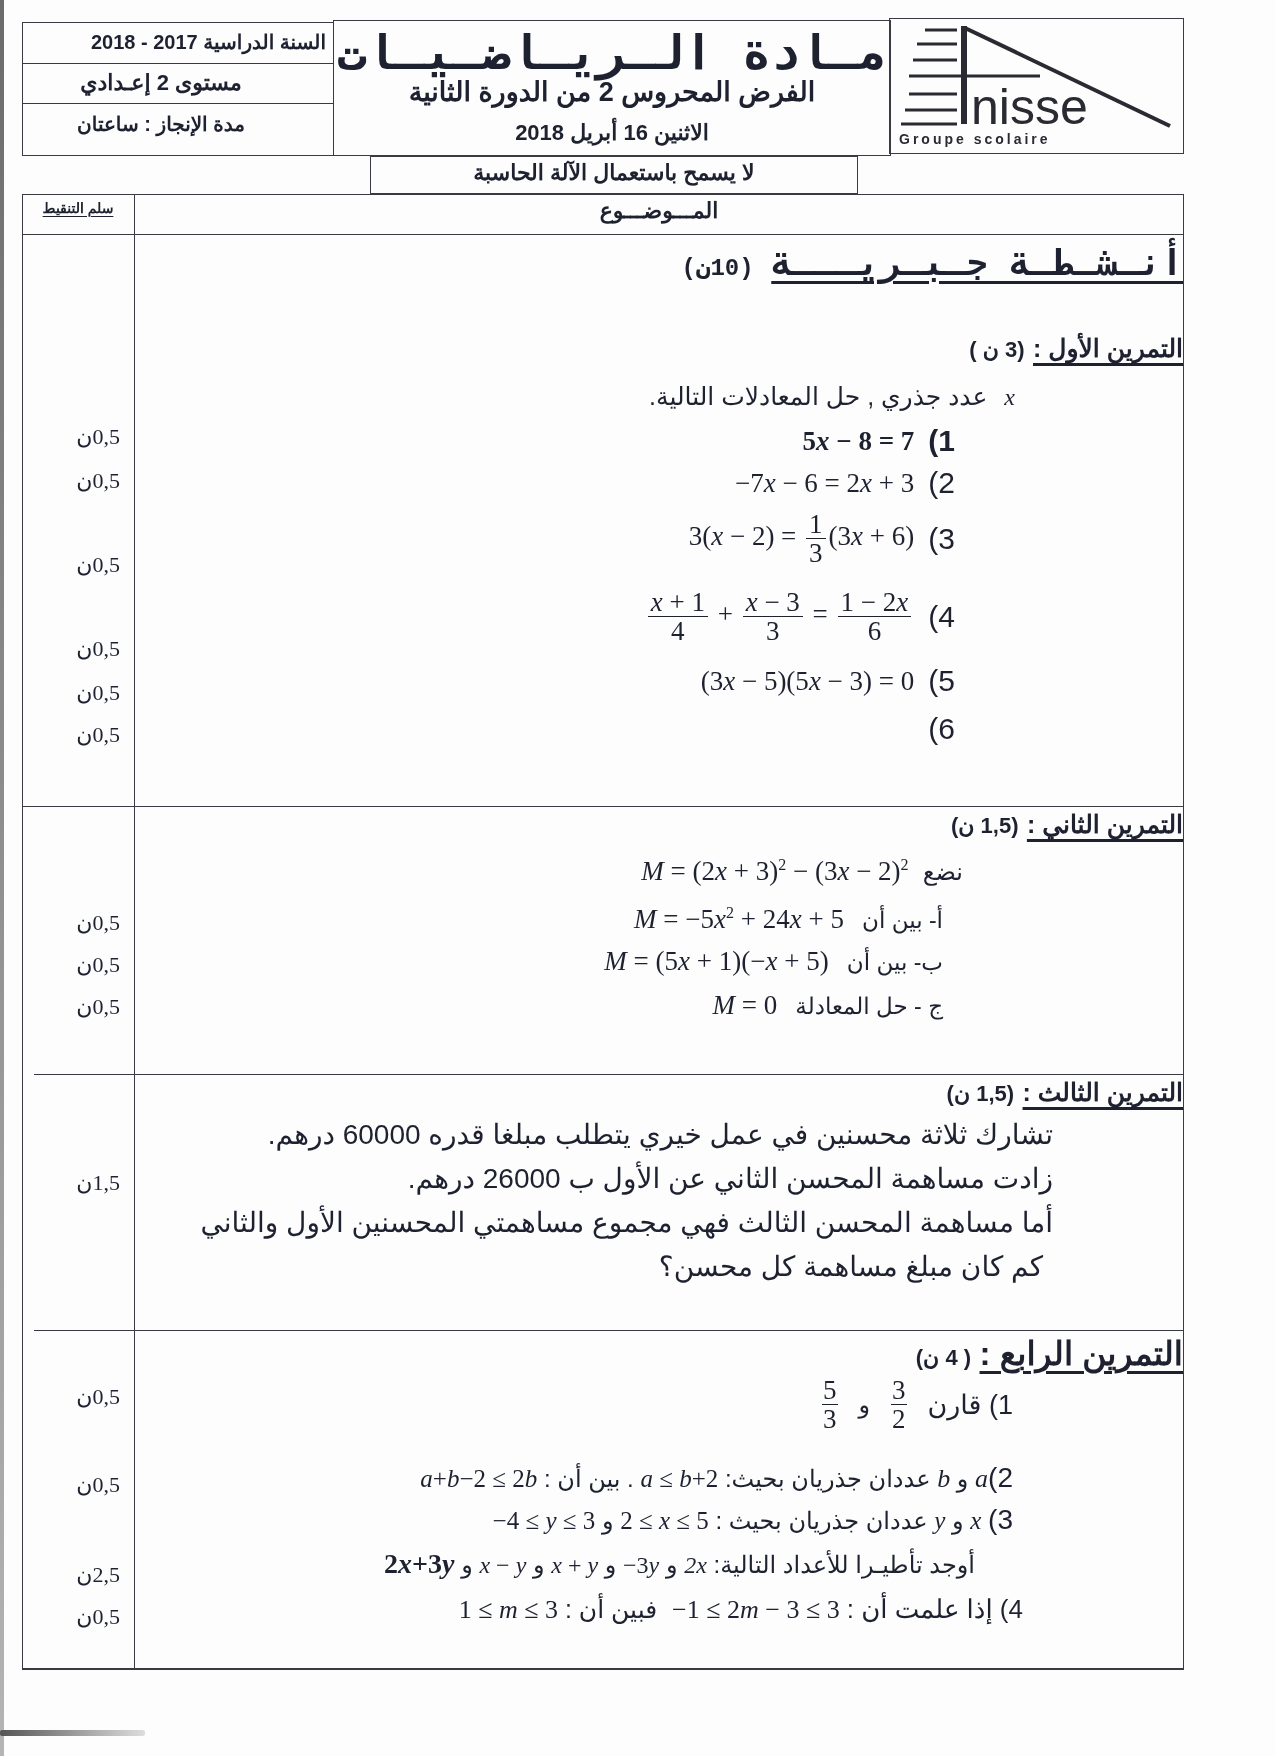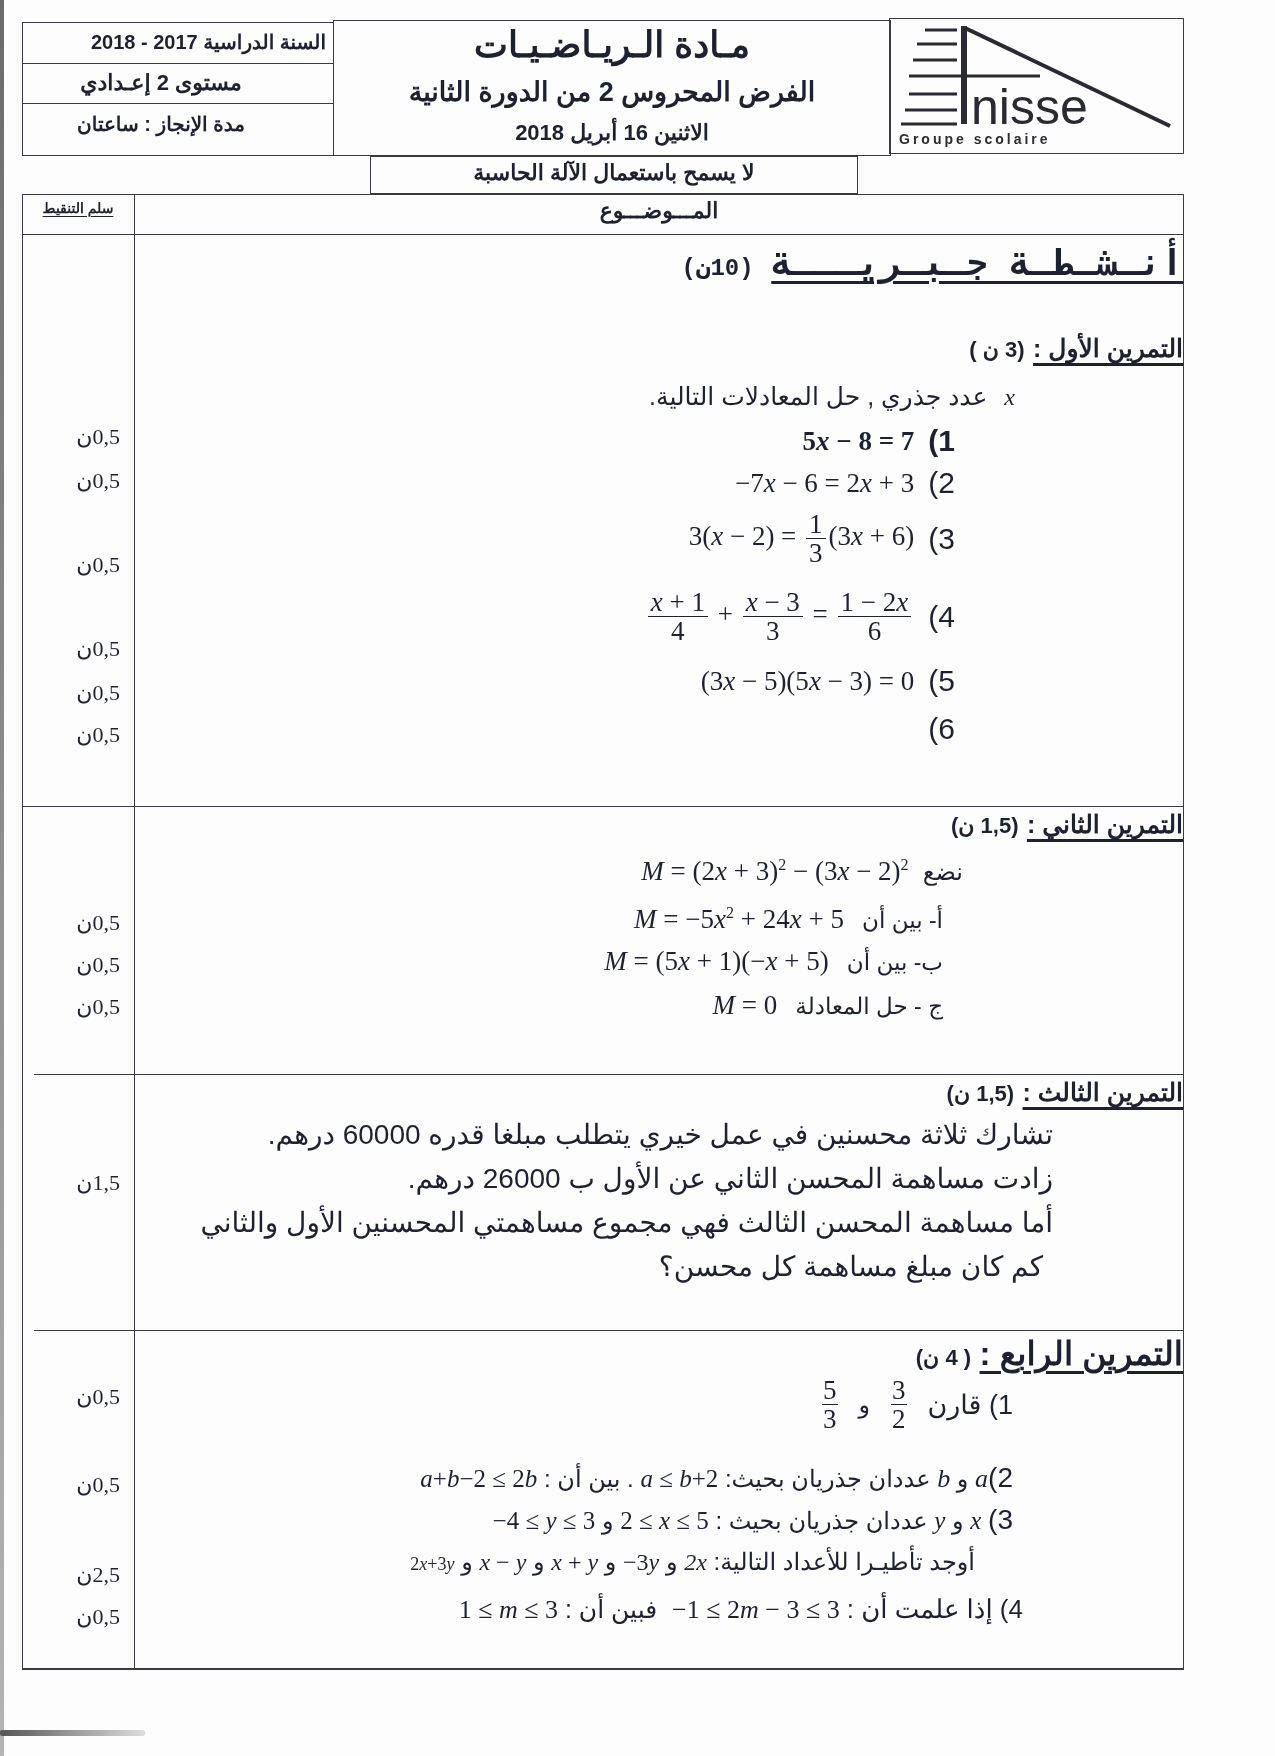--- a/index.html
+++ b/index.html
@@ -33,21 +33,21 @@
 <div class="scan-edge-bottom"></div>
 
 <div class="box" style="left:22px;top:22px;width:312px;height:134px;"></div>
 <div class="hline" style="left:22px;top:63px;width:312px;"></div>
 <div class="hline" style="left:22px;top:103px;width:312px;"></div>
 <div class="abs ar bold" style="left:26px;top:30px;width:300px;text-align:right;font-size:20px;font-family:'Liberation Sans',sans-serif;">السنة الدراسية 2017 - 2018</div>
 <div class="abs ar bold" style="left:26px;top:70px;width:270px;text-align:center;font-size:22px;font-family:'Liberation Sans',sans-serif;">مستوى 2 إعـدادي</div>
 <div class="abs ar bold" style="left:26px;top:112px;width:270px;text-align:center;font-size:20px;font-family:'Liberation Sans',sans-serif;">مدة الإنجاز : ساعتان</div>
 
 <div class="box" style="left:333px;top:20px;width:558px;height:136px;"></div>
-<div class="abs ar bold" style="left:333px;top:24px;width:558px;text-align:center;font-size:36px;font-family:Liberation Sans, sans-serif;">مـادة الـريـاضـيـات</div>
+<div class="abs ar bold" style="left:333px;top:24px;width:558px;text-align:center;font-size:48px;font-family:Liberation Mono, monospace;">مـادة الـريـاضـيـات</div>
 <div class="abs ar bold" style="left:333px;top:76px;width:558px;text-align:center;font-size:27px;font-family:'Liberation Sans',sans-serif;">الفرض المحروس  2  من الدورة الثانية</div>
 <div class="abs ar bold" style="left:333px;top:120px;width:558px;text-align:center;font-size:22px;font-family:'Liberation Sans',sans-serif;">الاثنين 16 أبريل 2018</div>
 
 <div class="box" style="left:889px;top:18px;width:295px;height:136px;"></div>
 <div class="abs" style="left:895px;top:24px;width:285px;height:126px;">
   <svg width="285" height="126" viewBox="0 0 285 126">
     <g stroke="#2a2a33" stroke-width="3">
       <line x1="30" y1="6" x2="62" y2="6"></line>
       <line x1="22" y1="20" x2="62" y2="20"></line>
       <line x1="18" y1="36" x2="62" y2="36"></line>
@@ -200,21 +200,21 @@
 <div class="line-ar" style="right:262px;top:1504px;font-size:24px;">
   <span style="font-size:28px;">3)</span> <i class="math" style="font-size:25px;">x</i>
   <span> و </span><i class="math" style="font-size:25px;">y</i>
   <span> عددان جذريان بحيث : </span>
   <span class="math" style="font-size:25px;">2 ≤ <i>x</i> ≤ 5</span>
   <span> و </span>
   <span class="math" style="font-size:25px;">−4 ≤ <i>y</i> ≤ 3</span>
 </div>
 <div class="line-ar" style="right:300px;top:1548px;font-size:24px;">
   <span>أوجد تأطيـرا للأعداد التالية:</span>
-  <span class="math" style="font-size:24px;margin-top:16px;"><i>2x</i></span> و <span class="math" style="font-size:24px;">−3<i>y</i></span> و <span class="math" style="font-size:24px;"><i>x</i> + <i>y</i></span> و <span class="math" style="font-size:24px;"><i>x</i> − <i>y</i></span> و <span class="math" style="font-size:18px;">2<i>x</i>+3<i>y</i></span>
+  <span class="math" style="font-size:24px;margin-top:16px;"><i>2x</i></span> و <span class="math" style="font-size:24px;">−3<i>y</i></span> و <span class="math" style="font-size:24px;"><i>x</i> + <i>y</i></span> و <span class="math" style="font-size:24px;"><i>x</i> − <i>y</i></span> و <span class="math" style="font-size:28px;font-weight:bold;">2<i>x</i>+3<i>y</i></span>
 </div>
 <div class="line-ar" style="right:252px;top:1594px;font-size:25px;">
   <span style="font-size:26px;">4) إذا علمت أن :</span>
   <span class="math" style="font-size:26px;">−1 ≤ 2<i>m</i> − 3 ≤ 3</span>
   <span style="margin-right:8px;">فبين أن :</span>
   <span class="math" style="font-size:26px;">1 ≤ <i>m</i> ≤ 3</span>
 </div>
 
 <div class="score ar" style="top:1384px;">0,5ن</div>
 <div class="score ar" style="top:1472px;">0,5ن</div>

